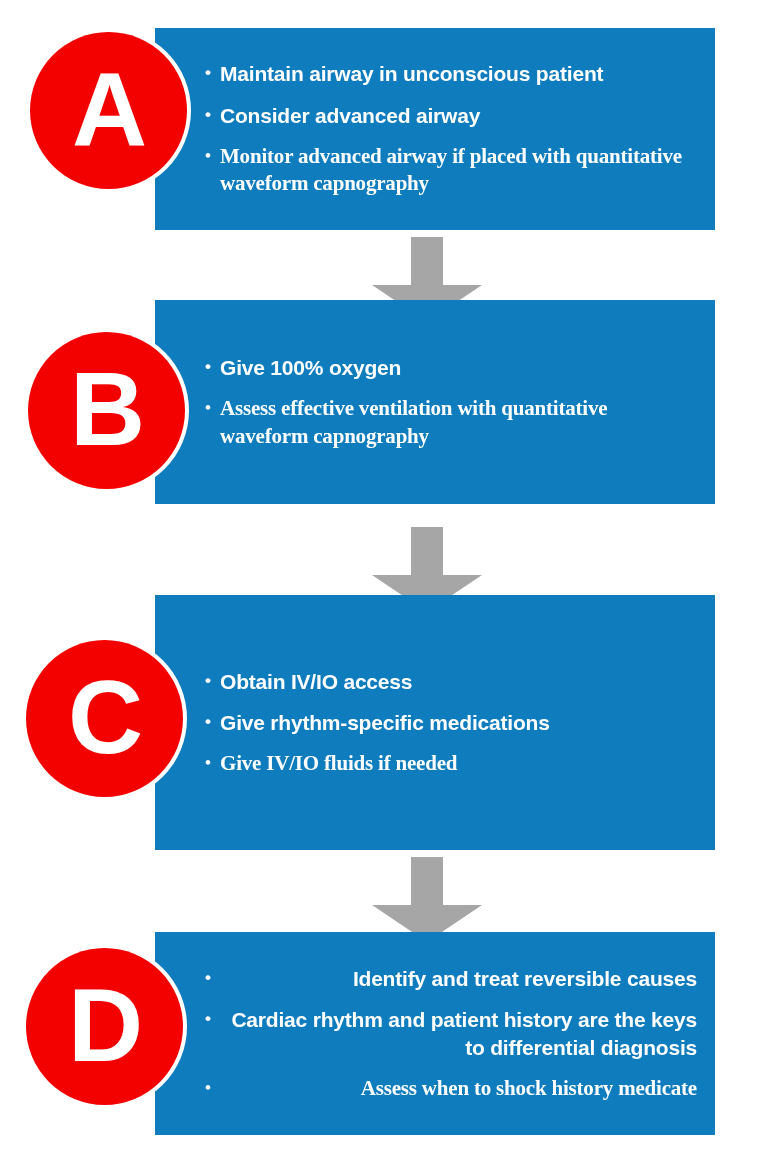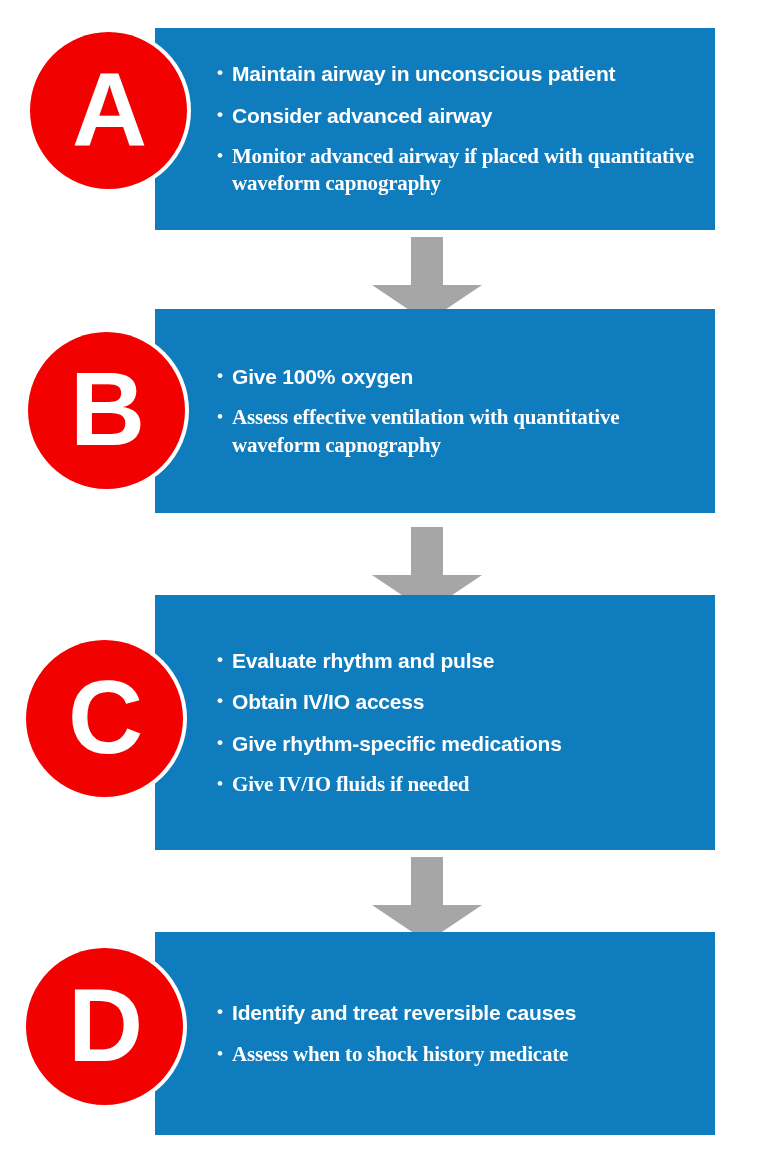--- a/index.html
+++ b/index.html
@@ -39,21 +39,21 @@
     box-sizing: border-box;
     padding: 10px 18px 10px 50px;
     display: flex;
     flex-direction: column;
     justify-content: center;
   }
 
   
   .bullets {
     list-style: none;
-    margin: 12px;
+    margin: 0;
     padding: 0;
     width: 100%;
   }
   .bullet {
     position: relative;
     color: #ffffff;
     font-family: "Liberation Sans", sans-serif;
     font-size: 21px;
     font-weight: bold;
     line-height: 1.3;
@@ -125,61 +125,61 @@
     </div>
   </div>
 
   <div class="connector" style="top:237px; height:85px;">
     <svg viewBox="0 0 110 85" preserveAspectRatio="none" aria-hidden="true">
       <polygon points="39,0 71,0 71,48 110,48 55,85 0,48 39,48" fill="#a6a6a6"></polygon>
     </svg>
   </div>
 
   <div class="step">
-    <div class="panel" style="top:309px; height:204px;">
+    <div class="panel" style="top:300px; height:204px;">
       <ul class="bullets">
         <li class="bullet">Give 100% oxygen</li>
         <li class="bullet">Assess effective ventilation with quantitative waveform capnography</li>
       </ul>
     </div>
     <div class="badge" style="left:28px; top:332px; width:157px; height:157px;">
       <span class="badge-letter">B</span>
     </div>
   </div>
 
   <div class="connector" style="top:527px; height:85px;">
     <svg viewBox="0 0 110 85" preserveAspectRatio="none" aria-hidden="true">
       <polygon points="39,0 71,0 71,48 110,48 55,85 0,48 39,48" fill="#a6a6a6"></polygon>
     </svg>
   </div>
 
   <div class="step">
     <div class="panel" style="top:595px; height:255px;">
       <ul class="bullets">
-        <li class="bullet">Evaluate rhythm and pulse</li>
         <li class="bullet">Obtain IV/IO access</li>
         <li class="bullet">Give rhythm-specific medications</li>
         <li class="bullet">Give IV/IO fluids if needed</li>
       </ul>
     </div>
     <div class="badge" style="left:26px; top:640px; width:157px; height:157px;">
       <span class="badge-letter">C</span>
     </div>
   </div>
 
   <div class="connector" style="top:857px; height:85px;">
     <svg viewBox="0 0 110 85" preserveAspectRatio="none" aria-hidden="true">
       <polygon points="39,0 71,0 71,48 110,48 55,85 0,48 39,48" fill="#a6a6a6"></polygon>
     </svg>
   </div>
 
   <div class="step">
-    <div class="panel" style="top:932px; height:203px;">
+    <div class="panel" style="top:932px; height:203px;text-align:right;">
       <ul class="bullets">
         <li class="bullet">Identify and treat reversible causes</li>
+        <li class="bullet">Cardiac rhythm and patient history are the keys to differential diagnosis</li>
         <li class="bullet">Assess when to shock history medicate</li>
       </ul>
     </div>
     <div class="badge" style="left:26px; top:948px; width:157px; height:157px;">
       <span class="badge-letter">D</span>
     </div>
   </div>
 
 </div>
 

